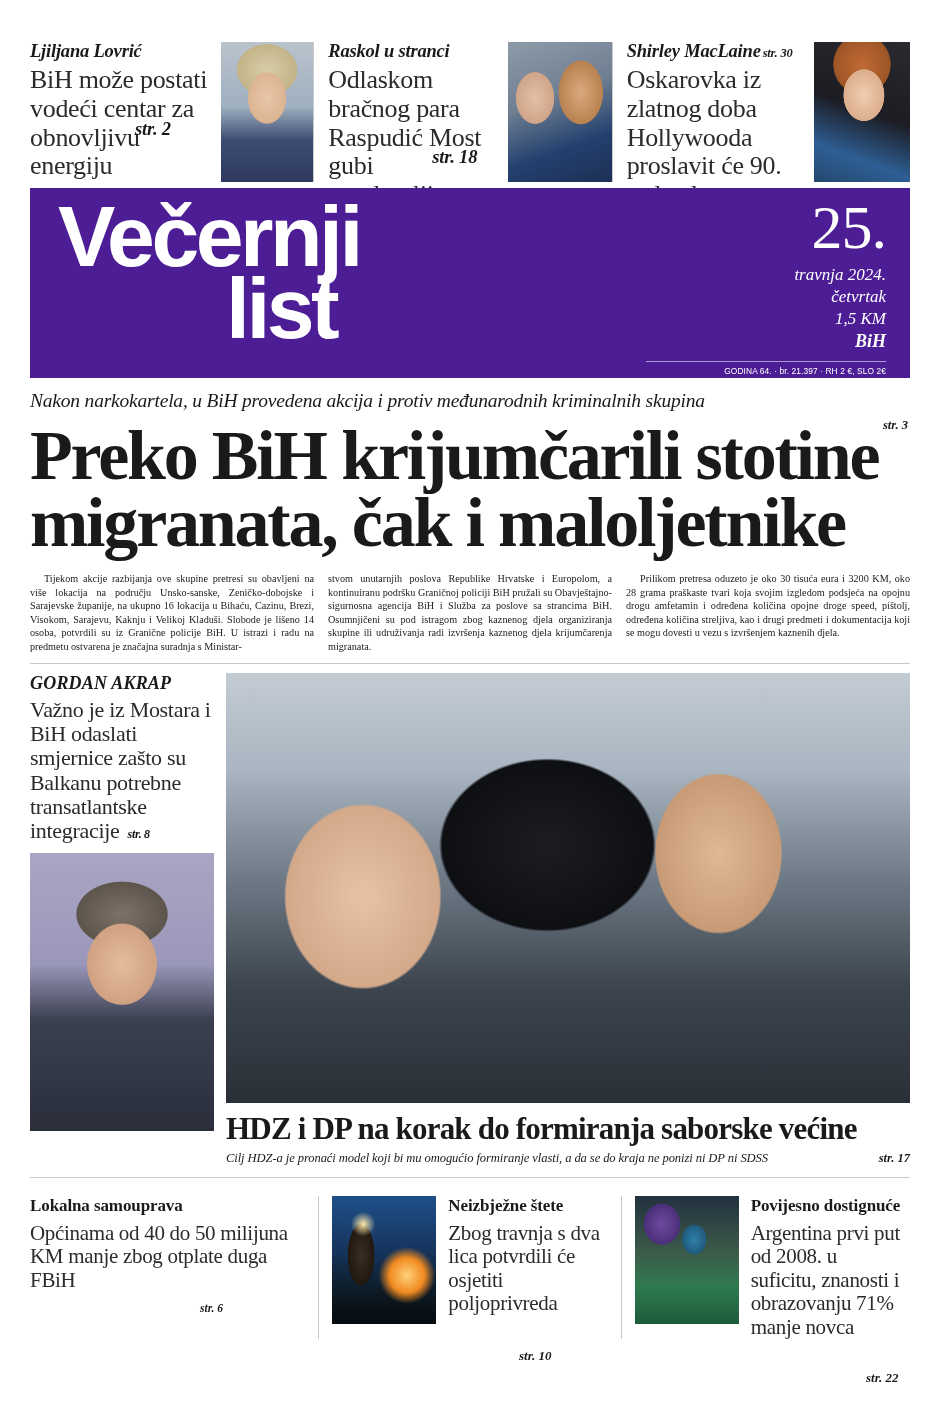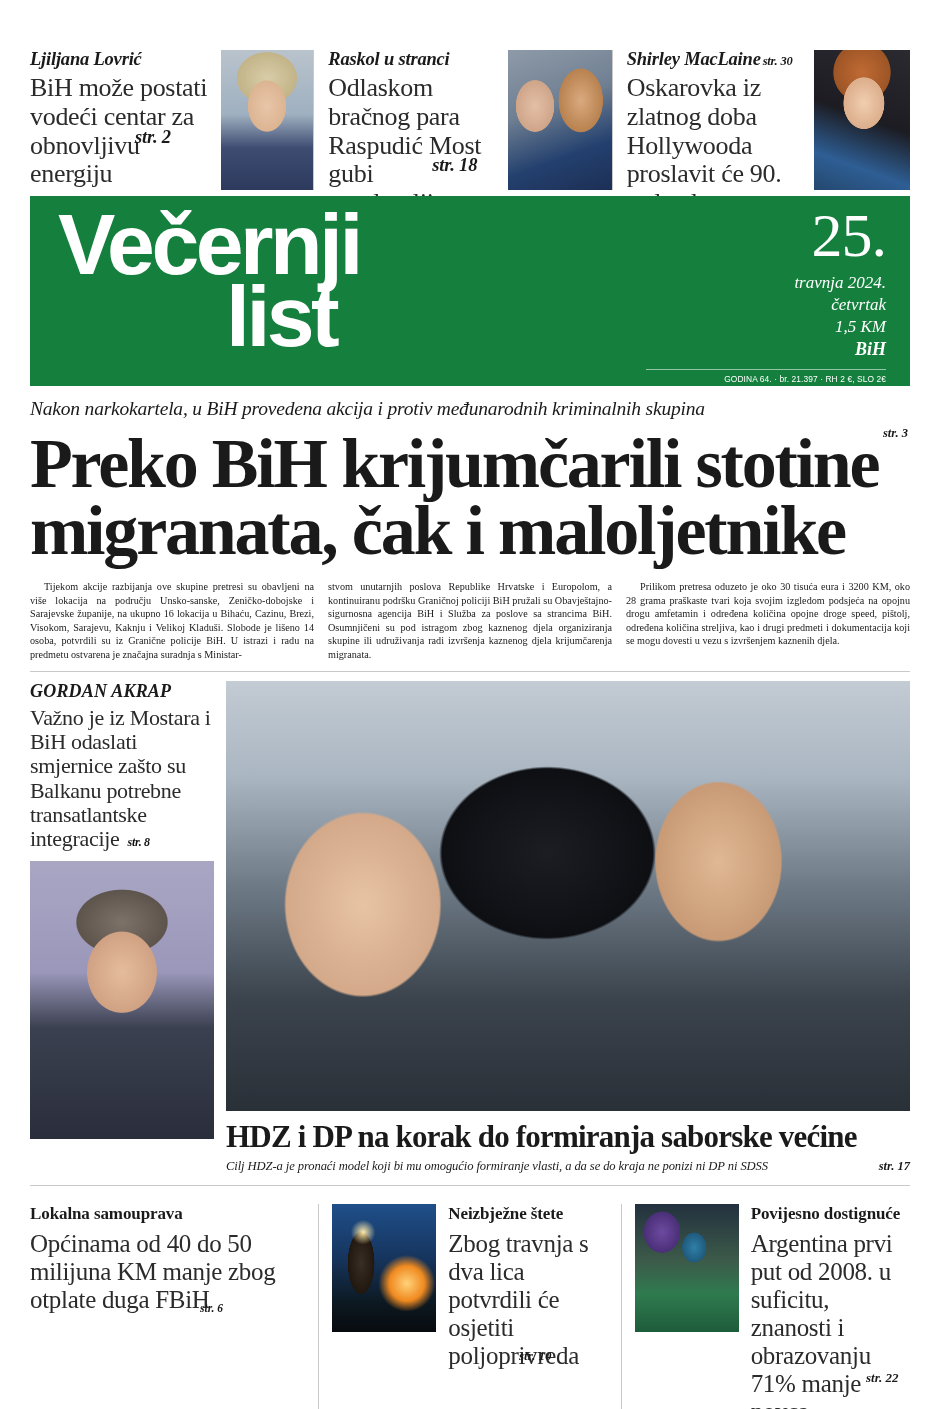--- a/index.html
+++ b/index.html
@@ -1,21 +1,21 @@
 <!DOCTYPE html>
 <html><head>
 <meta charset="utf-8">
 <style>
   html,body{margin:0;padding:0;}
   body{
     width:940px;height:1409px;background:#ffffff;
     font-family:"Liberation Serif",serif;color:#1a1a1a;
     overflow:hidden;position:relative;
   }
-  .page{width:940px;height:1409px;position:relative;box-sizing:border-box;padding:8px 30px;}
+  .page{width:940px;height:1409px;position:relative;box-sizing:border-box;padding:0 30px;}
 
   
   .teaser-strip{display:flex;padding-top:42px;height:182px;box-sizing:border-box;}
   .teaser{display:flex;flex:1;position:relative;}
   .teaser + .teaser{border-left:1px solid #c9c9c9;padding-left:14px;}
   .teaser-txt{flex:1;min-width:0;padding-right:6px;}
   .kicker{
     font-weight:bold;font-style:italic;font-size:18.5px;letter-spacing:-.2px;
     line-height:1.05;margin-bottom:5px;white-space:nowrap;
   }
@@ -125,21 +125,21 @@
 
   
   .bottom-strip{display:flex;margin-top:11px;border-top:1px solid #c9c9c9;padding-top:10px;}
   .bt{display:flex;flex:1;min-width:0;margin-top:8px;}
   .bt + .bt{border-left:1px solid #c9c9c9;padding-left:13px;margin-left:13px;}
   .bt-txt{flex:1;min-width:0;padding-right:6px;}
   .bt-kicker{
     font-family:"Liberation Serif",serif;font-weight:bold;
     font-size:17px;letter-spacing:-.1px;margin-bottom:6px;white-space:nowrap;
   }
-  .bt-head{font-size:25px;line-height:1.12;color:#2b2b2b;letter-spacing:-.3px;}
+  .bt-head{font-size:21px;line-height:1.12;color:#2b2b2b;letter-spacing:-.3px;}
   .bt-photo{width:104px;flex:0 0 104px;height:128px;align-self:flex-start;}
   .ph-frost{background:
      radial-gradient(circle at 72% 62%, #ffd27a 0%, #f08a20 16%, transparent 26%),
      radial-gradient(circle at 30% 22%, #ffe9a8 0%, transparent 10%),
      radial-gradient(ellipse 18% 34% at 28% 46%, #3a2d24 0%, #20180f 70%, transparent 72%),
      linear-gradient(180deg,#1f4f8a 0%,#16355e 42%,#0c1820 78%,#070b0e 100%);}
   .ph-protest{background:
      radial-gradient(ellipse 24% 22% at 26% 22%, #6d4aa0 0%, #4b2f78 72%, transparent 74%),
      radial-gradient(ellipse 16% 16% at 57% 34%, #2f7fa8 0%, #1f5a7c 72%, transparent 74%),
      linear-gradient(180deg,#23313f 0%,#3c5a49 44%,#2f7a4f 70%,#1e5c3a 100%),
@@ -181,21 +181,21 @@
         </div>
         <div class="tz-head">
           <span>Oskarovka iz zlatnog doba Hollywooda proslavit će 90. rođendan</span>
         </div>
       </div>
       <div class="tphoto t3photo ph-maclaine"></div>
     </div>
 
   </div>
 
-  <div class="masthead" style="background: #15803d;">
+  <div class="masthead" style="background: #4c1d95;">
     <div class="logo">
       <span>Večernji</span>
       <span class="l2">list</span>
     </div>
     <div class="mh-right">
       <div class="mh-day">25.</div>
       <div class="mh-line">travnja 2024.</div>
       <div class="mh-line">četvrtak</div>
       <div class="mh-line">1,5 KM</div>
       <div class="mh-bih">BiH</div>

